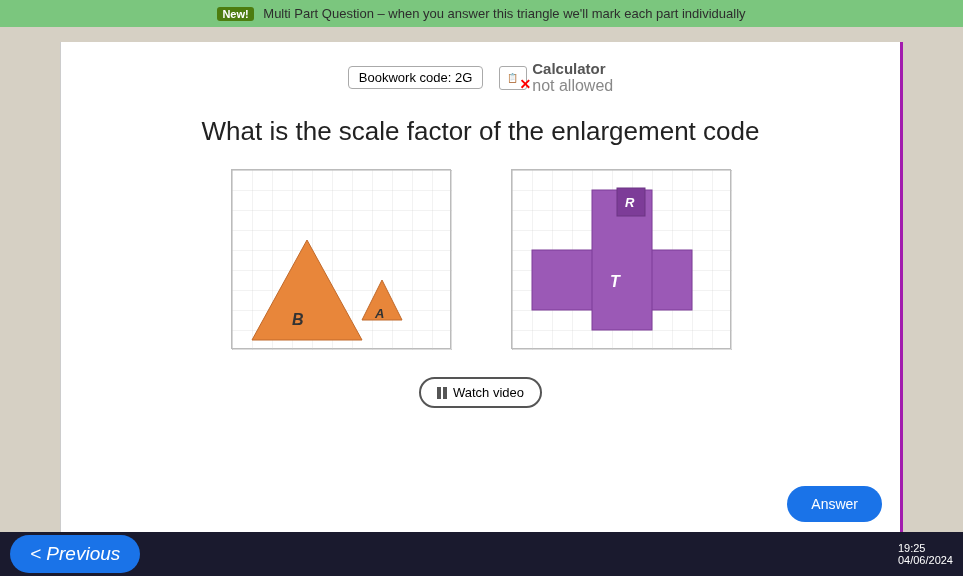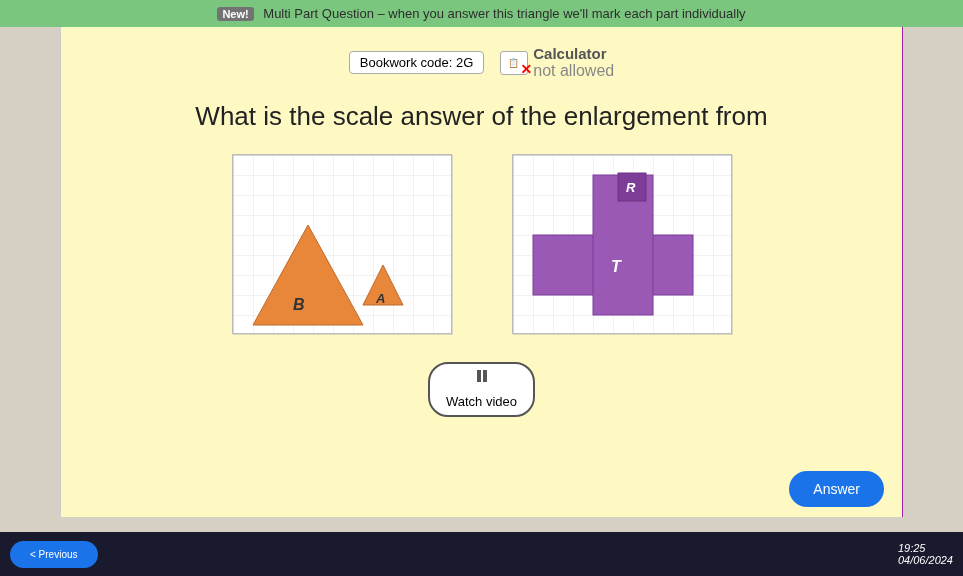--- a/index.html
+++ b/index.html
@@ -14,36 +14,36 @@
 
     
     .top-banner {
       background: #7bc67e;
       text-align: center;
       padding: 6px 10px;
       font-size: 13px;
       color: #2d2d2d;
     }
     .top-banner .new-badge {
-      background: #737373;
+      background: #4d7c0f;
       color: white;
       font-weight: bold;
       font-size: 11px;
       padding: 1px 5px;
       border-radius: 3px;
       margin-right: 6px;
     }
 
     
     .main-content {
-      background: #fef9c3;
-      margin: 0 60px;
+      background: #ffffff;
+      margin: 15px 60px;
       padding: 10px 20px 20px;
       border-left: 1px solid #ccc;
-      border-right: 1px solid #a21caf;
+      border-right: 3px solid #a21caf;
       min-height: 490px;
       position: relative;
     }
 
     
     .bookwork-row {
       display: flex;
       align-items: center;
       justify-content: center;
       gap: 16px;
@@ -138,29 +138,28 @@
       border-radius: 20px;
       padding: 10px 24px;
       font-size: 14px;
       cursor: pointer;
     }
 
     
     .watch-video-btn {
       display: inline-flex;
       align-items: center;
-      gap: 12px;
+      gap: 6px;
       border: 2px solid #555;
       border-radius: 20px;
       padding: 6px 16px;
       font-size: 13px;
       background: white;
       cursor: pointer;
       margin-top: 18px;
-      flex-direction: column;
     }
     .watch-video-btn .pause-bar {
       display: inline-flex;
       gap: 2px;
     }
     .watch-video-btn .pause-bar span {
       width: 4px;
       height: 12px;
       background: #555;
       display: inline-block;
@@ -184,33 +183,33 @@
       align-items: center;
       padding: 0 10px;
     }
 
     .prev-btn {
       background: #1a73e8;
       color: white;
       border: none;
       border-radius: 20px;
       padding: 8px 20px;
-      font-size: 10px;
+      font-size: 19px;
       cursor: pointer;
       display: flex;
       align-items: center;
       gap: 6px;
+      font-style: italic;
     }
 
     .taskbar-right {
       margin-left: auto;
       display: flex;
       align-items: flex-end;
       gap: 8px;
-      font-style: italic;
     }
 
     .taskbar-time {
       color: white;
       font-size: 11px;
     }
 
     
     .cursor-arrow {
       position: absolute;
@@ -239,21 +238,21 @@
         <span class="x-mark">✕</span>
       </div>
       <div>
         <div style="font-weight:bold;font-size:15px;">Calculator</div>
         <div style="font-size:16px;color:#888;">not allowed</div>
       </div>
     </div>
   </div>
 
   <div class="question-text">
-    <div>What is the scale answer of the enlargement from</div>
+    <div>What is the scale factor of the enlargement code</div>
   </div>
 
   <div class="cursor-arrow">↖</div>
 
   <div class="diagrams-area">
 
     <div class="grid-container left-grid">
       <svg class="grid-svg" width="220" height="180">
 
         <defs>

